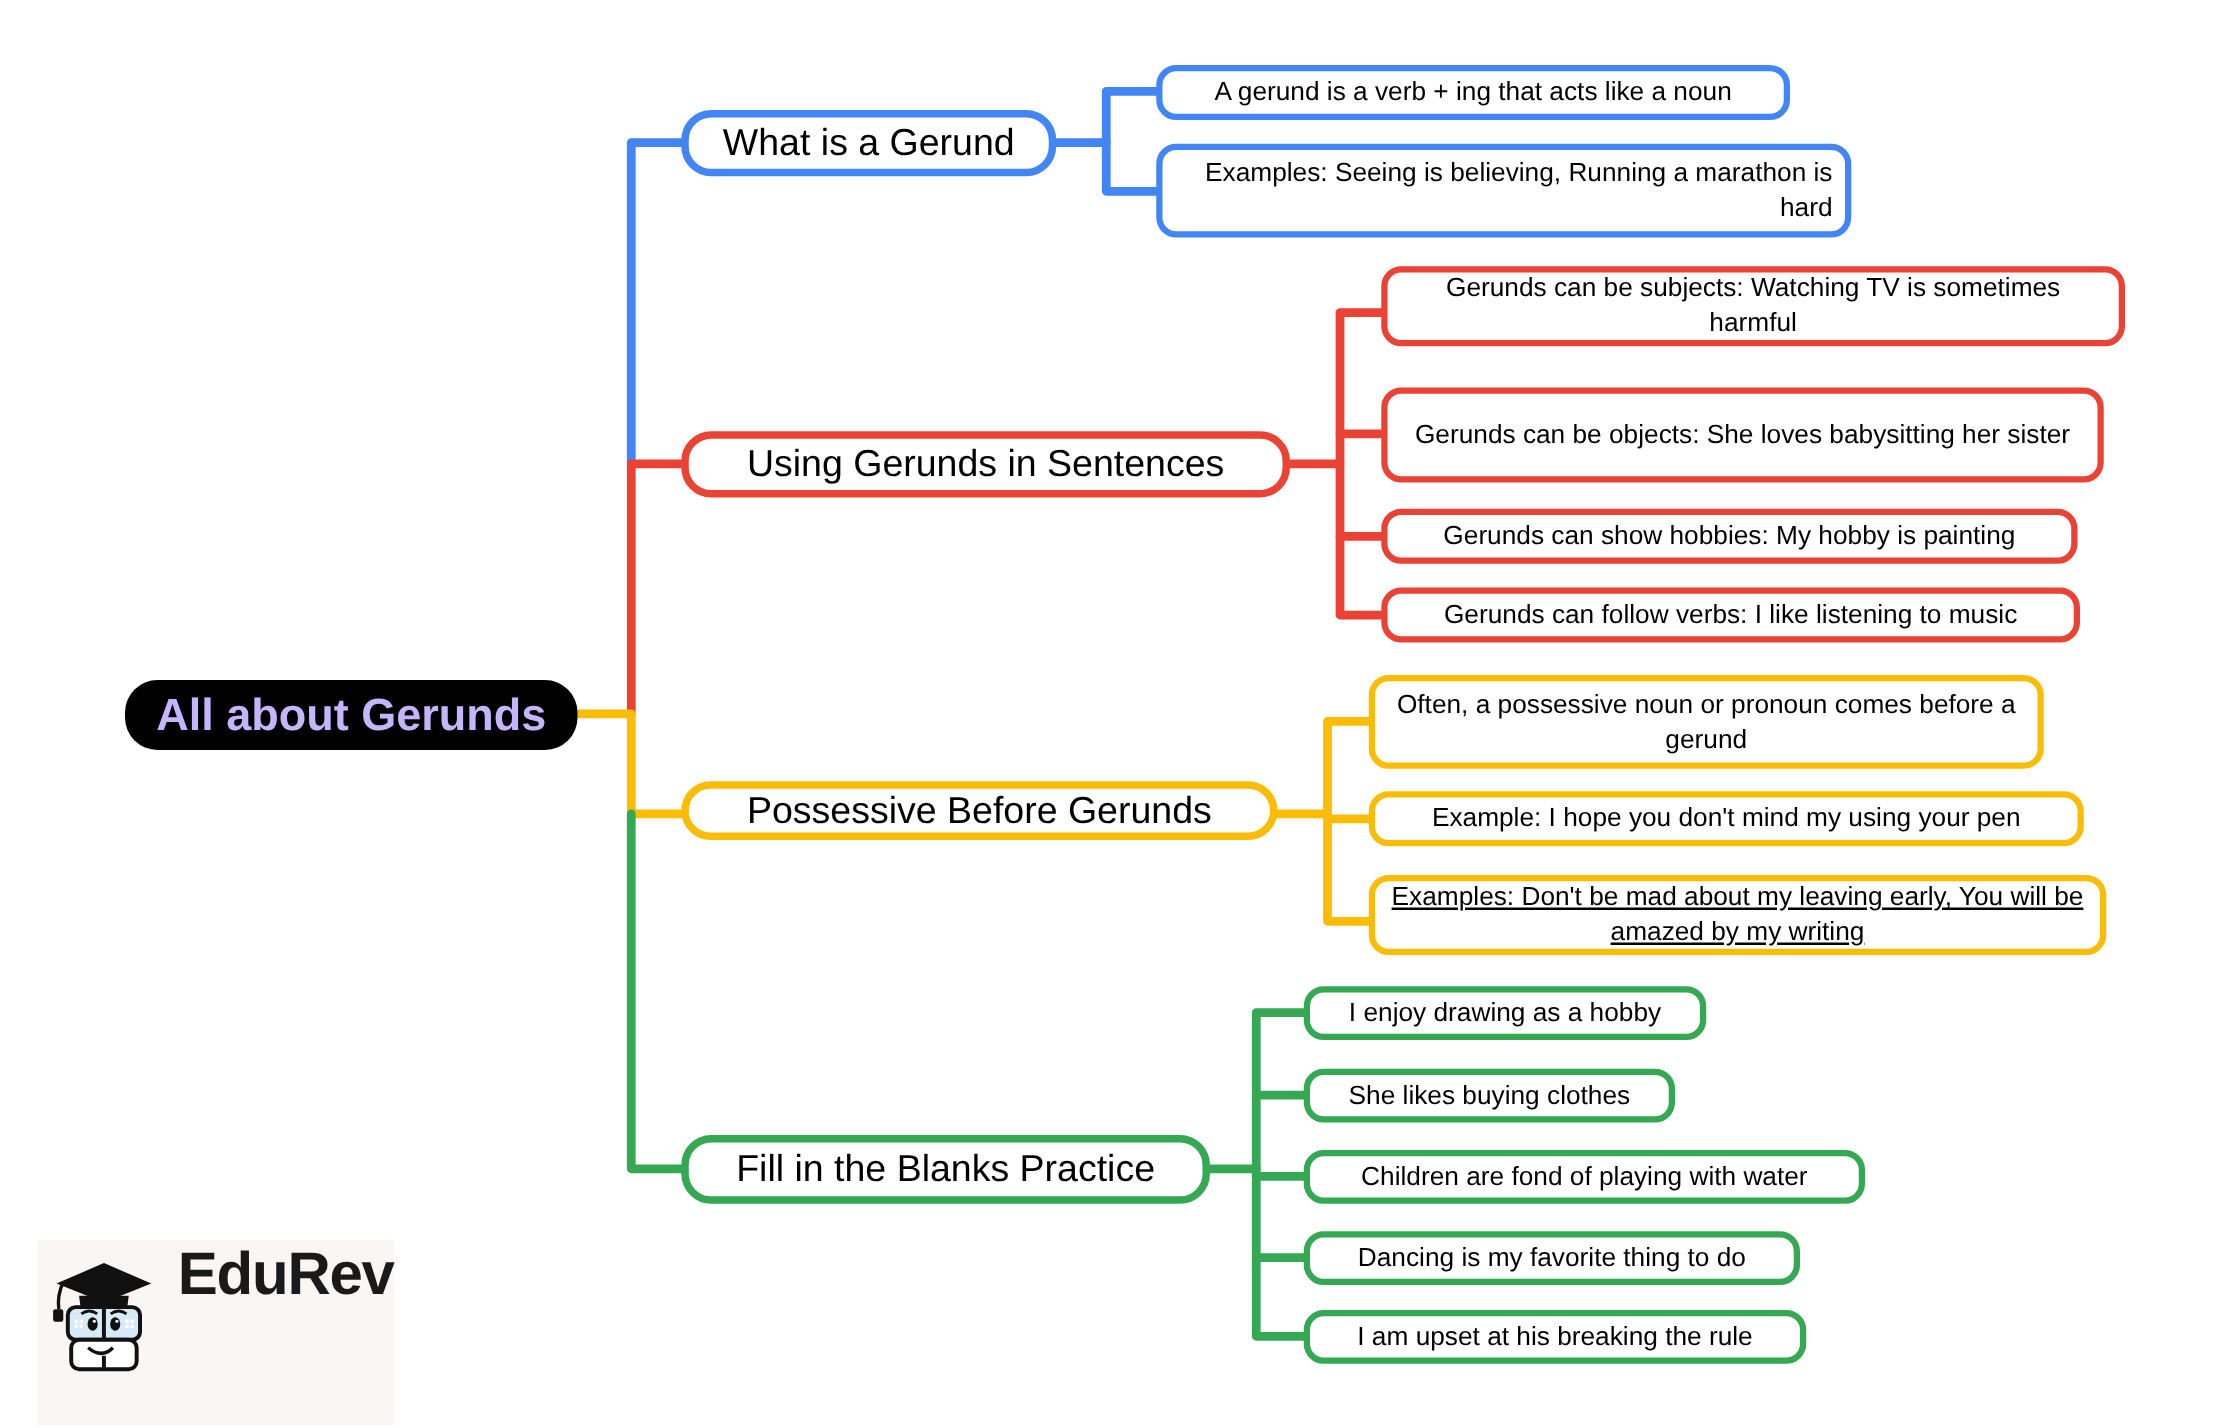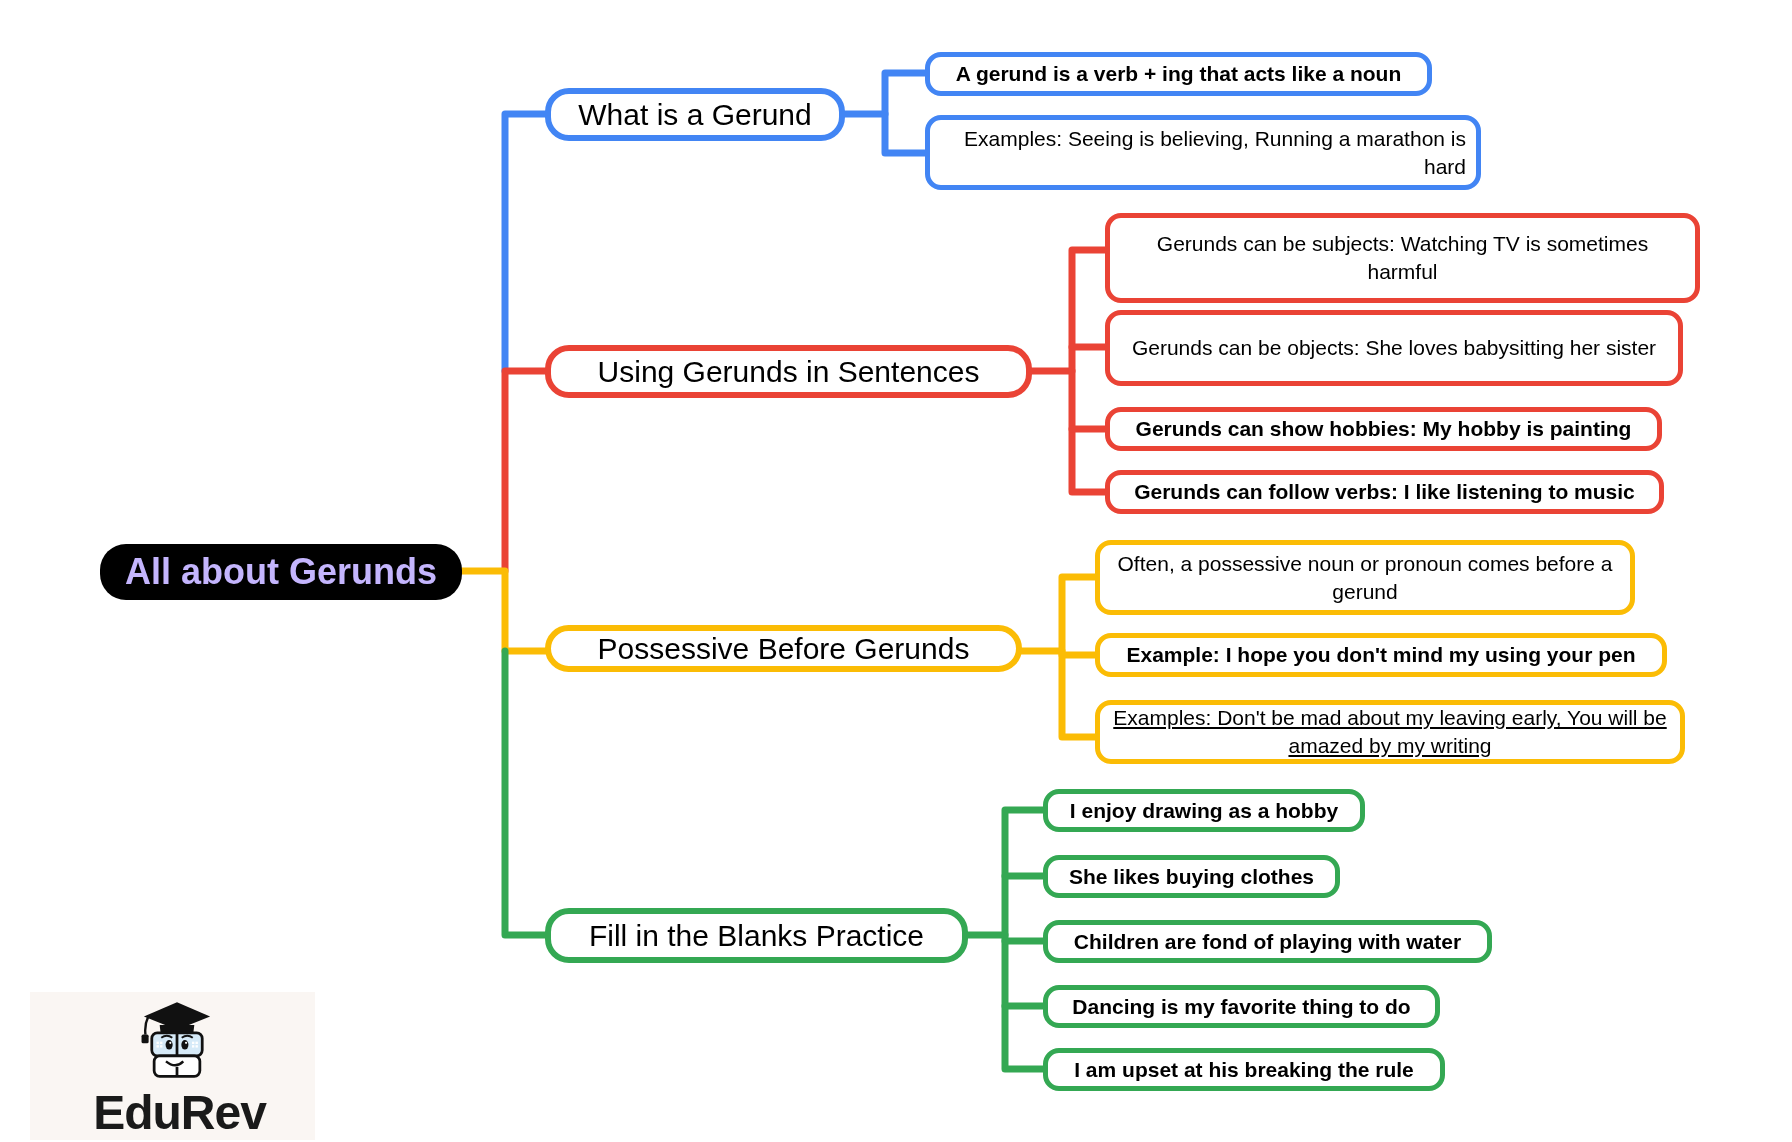--- a/index.html
+++ b/index.html
@@ -7,23 +7,23 @@
   body{width:1792px;height:1142px;position:relative;overflow:hidden;
        font-family:"Liberation Sans", sans-serif;color:#000;}
   #connector-svg{position:absolute;left:0;top:0;z-index:0;}
   .node{position:absolute;box-sizing:border-box;display:flex;align-items:center;
         justify-content:center;background:#ffffff;z-index:2;}
   .root{background:#000000;color:#c4b5fd;font-weight:bold;font-size:36px;
         border-radius:26px;white-space:nowrap;}
   .branch{border:6px solid;border-radius:24px;font-size:30px;white-space:nowrap;}
   .leaf{border:5px solid;border-radius:16px;font-size:21px;line-height:1.32;
         text-align:center;padding:0 10px;}
-  .leaf.single{white-space:nowrap;font-weight:bold;}
+  .leaf.single{white-space:nowrap;}
   .logo{position:absolute;left:30px;top:992px;width:285px;height:148px;
-        background:#faf6f3;display:flex;align-items:center;z-index:2;flex-direction:column;}
+        background:#faf6f3;display:flex;z-index:2;}
   .wordmark{font-size:48px;font-weight:bold;letter-spacing:-1px;color:#1a1a1a;}
 </style>
 </head>
 <body>
 
 <svg id="connector-svg" width="1792" height="1142" viewBox="0 0 1792 1142" fill="none" stroke-width="7" stroke-linecap="round" stroke-linejoin="round">
 
   <g stroke="#4285F4">
     <path d="M505,371 L505,114 L565,114"></path>
     <path d="M825,114 L885,114"></path>
@@ -55,21 +55,21 @@
   </g>
 </svg>
 
 <div class="node root" style="left:100px;top:544px;width:362px;height:56px;">All about Gerunds</div>
 
 <div class="node branch" style="left:545px;top:88px;width:300px;height:53px;border-color:#4285F4;">What is a Gerund</div>
 <div class="node leaf single" style="left:925px;top:52px;width:507px;height:44px;border-color:#4285F4;">A gerund is a verb + ing that acts like a noun</div>
 <div class="node leaf" style="left:925px;top:115px;width:556px;height:75px;border-color:#4285F4;text-align:right;">Examples: Seeing is believing, Running a marathon is hard</div>
 
 <div class="node branch" style="left:545px;top:345px;width:487px;height:53px;border-color:#EA4335;">Using Gerunds in Sentences</div>
-<div class="node leaf" style="left:1105px;top:213px;width:595px;height:90px;border-color:#EA4335;">Gerunds can be subjects: Watching TV is sometimes harmful</div>
+<div class="node leaf" style="left:1105px;top:213px;width:595px;height:64px;border-color:#EA4335;">Gerunds can be subjects: Watching TV is sometimes harmful</div>
 <div class="node leaf" style="left:1105px;top:310px;width:578px;height:76px;border-color:#EA4335;">Gerunds can be objects: She loves babysitting her sister</div>
 <div class="node leaf single" style="left:1105px;top:407px;width:557px;height:44px;border-color:#EA4335;">Gerunds can show hobbies: My hobby is painting</div>
 <div class="node leaf single" style="left:1105px;top:470px;width:559px;height:44px;border-color:#EA4335;">Gerunds can follow verbs: I like listening to music</div>
 
 <div class="node branch" style="left:545px;top:625px;width:477px;height:47px;border-color:#FBBC05;">Possessive Before Gerunds</div>
 <div class="node leaf" style="left:1095px;top:540px;width:540px;height:75px;border-color:#FBBC05;">Often, a possessive noun or pronoun comes before a gerund</div>
 <div class="node leaf single" style="left:1095px;top:633px;width:572px;height:44px;border-color:#FBBC05;">Example: I hope you don't mind my using your pen</div>
 <div class="node leaf" style="left:1095px;top:700px;width:590px;height:64px;border-color:#FBBC05;text-decoration:underline;">Examples: Don't be mad about my leaving early, You will be amazed by my writing</div>
 
 <div class="node branch" style="left:545px;top:908px;width:423px;height:55px;border-color:#34A853;">Fill in the Blanks Practice</div>

